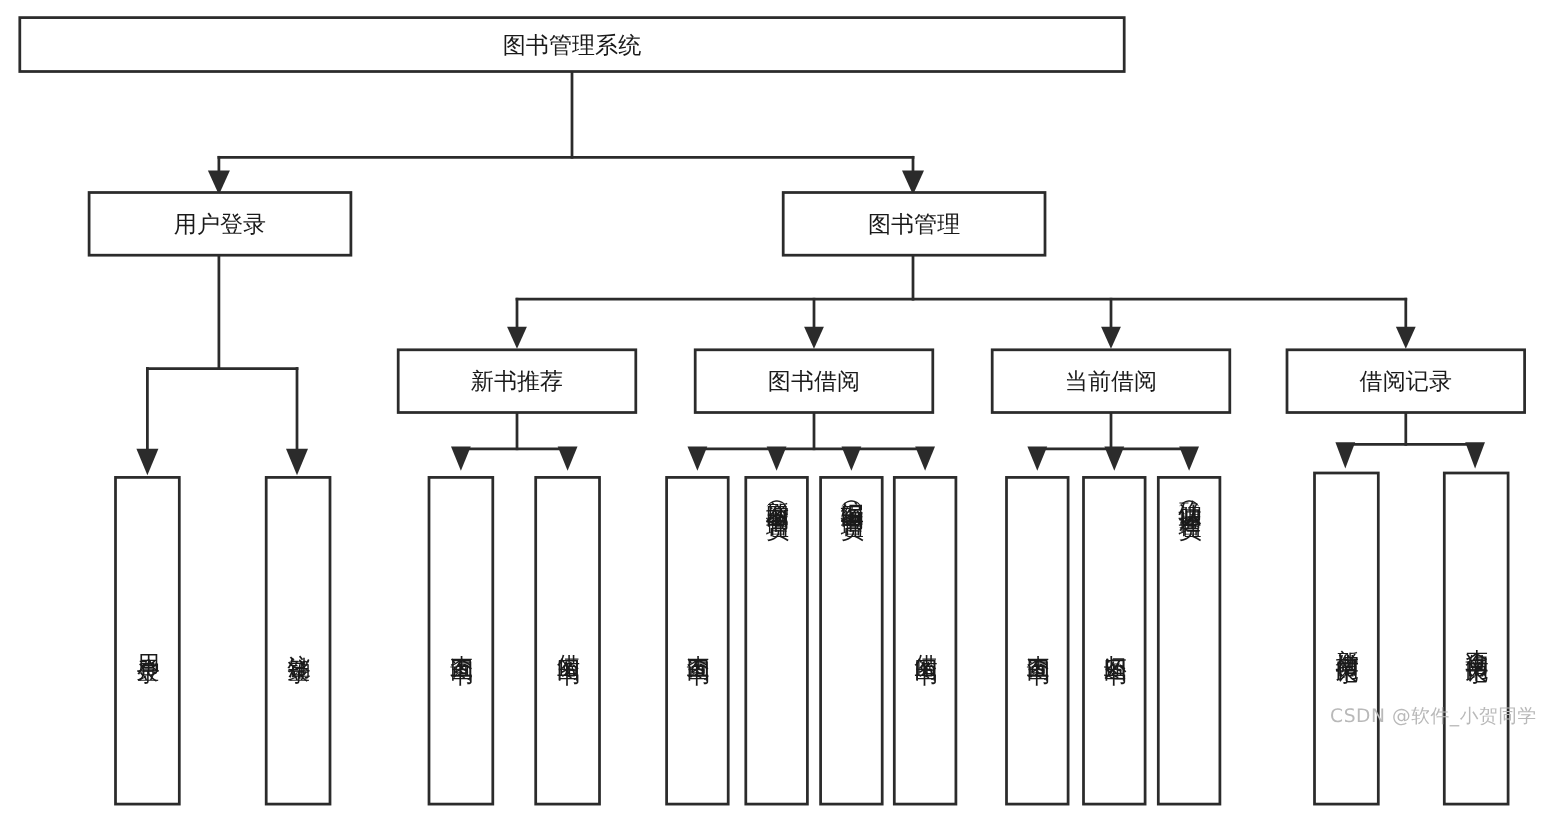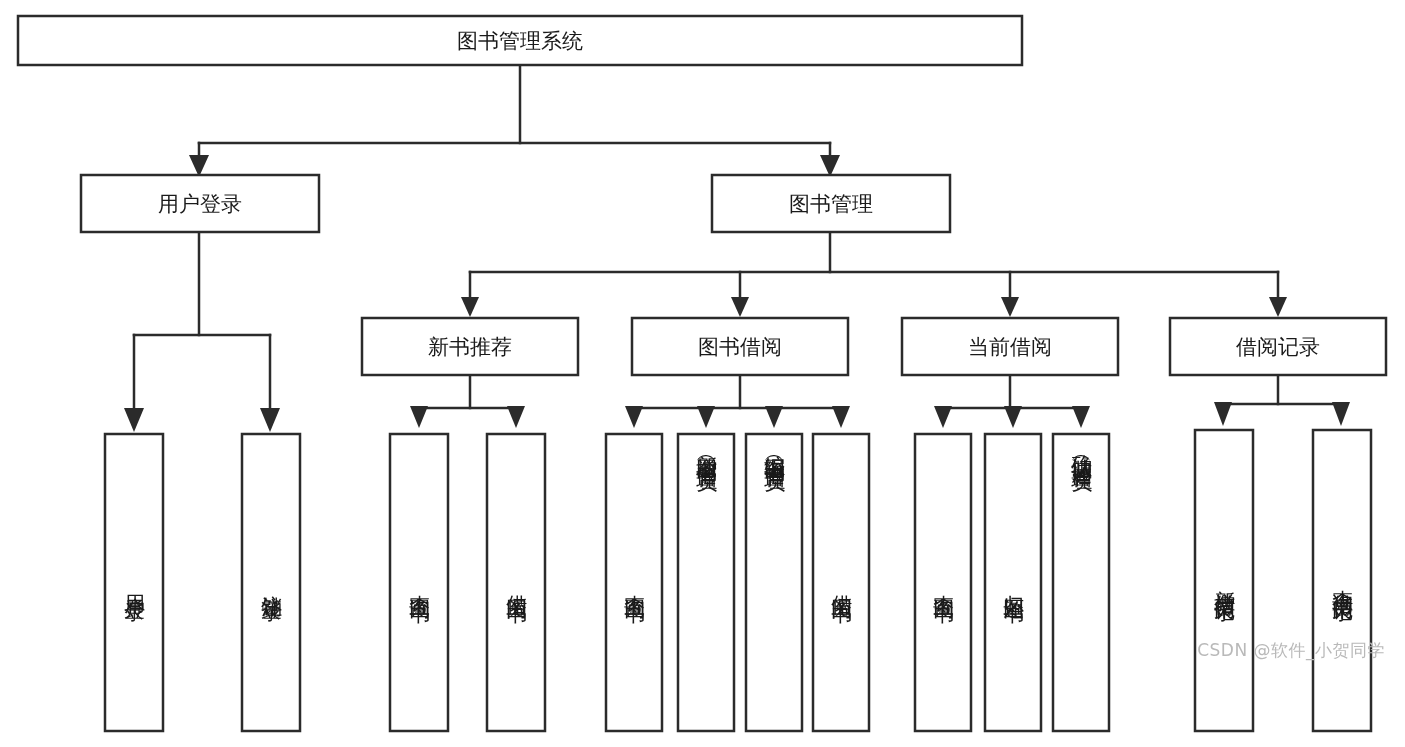--- a/index.html
+++ b/index.html
@@ -61,21 +61,21 @@
     text-orientation: upright;
     font-family: "DejaVu Sans", "Liberation Sans", sans-serif;
     font-size: 21px;
     line-height: 1.32;
     letter-spacing: 2.5px;
     color: #1a1a1a;
     white-space: nowrap;
   }
   #watermark {
     position: absolute;
-    right: 20px;
+    right: 8px;
     bottom: 8px;
     font-family: "DejaVu Sans", "Liberation Sans", sans-serif;
     font-size: 17px;
     color: #b9b9b9;
     letter-spacing: 0.5px;
     white-space: nowrap;
     text-align: right;
   }
 </style>
 </head>

